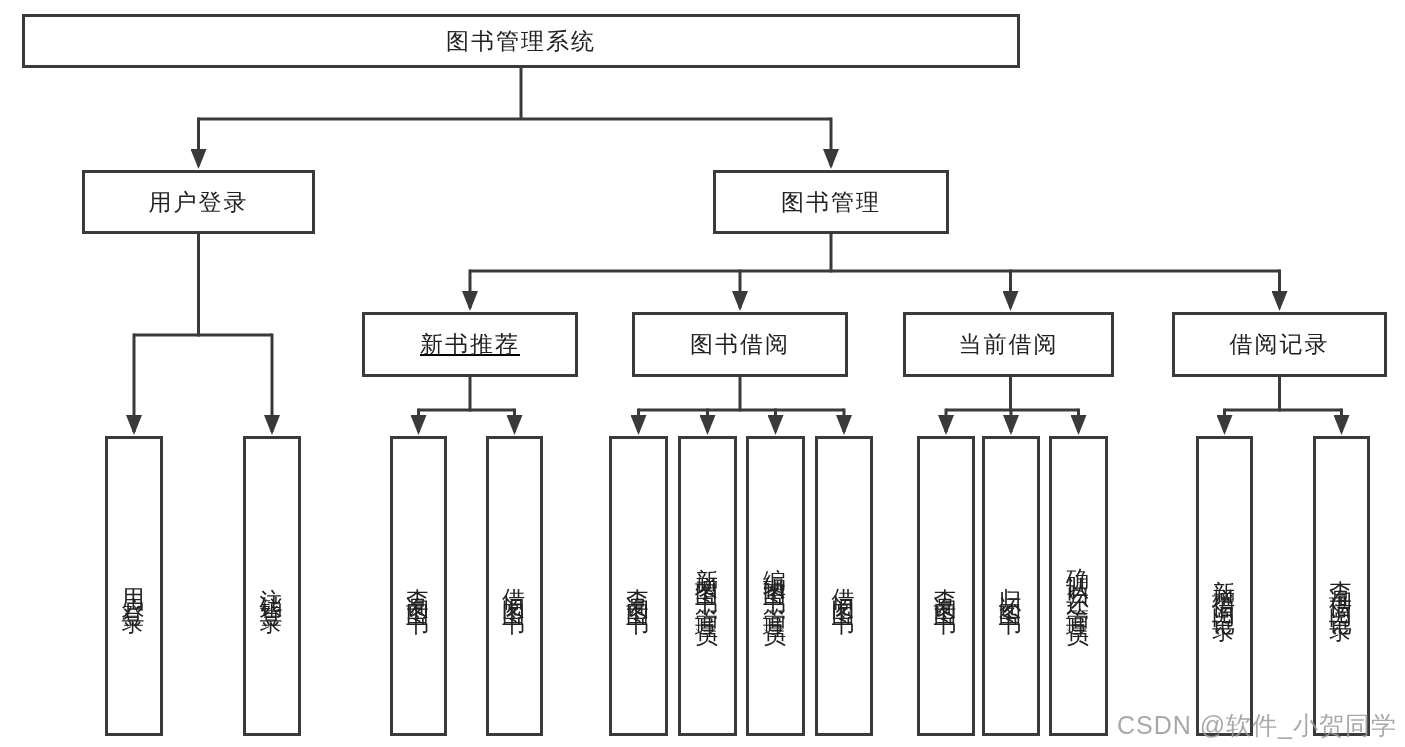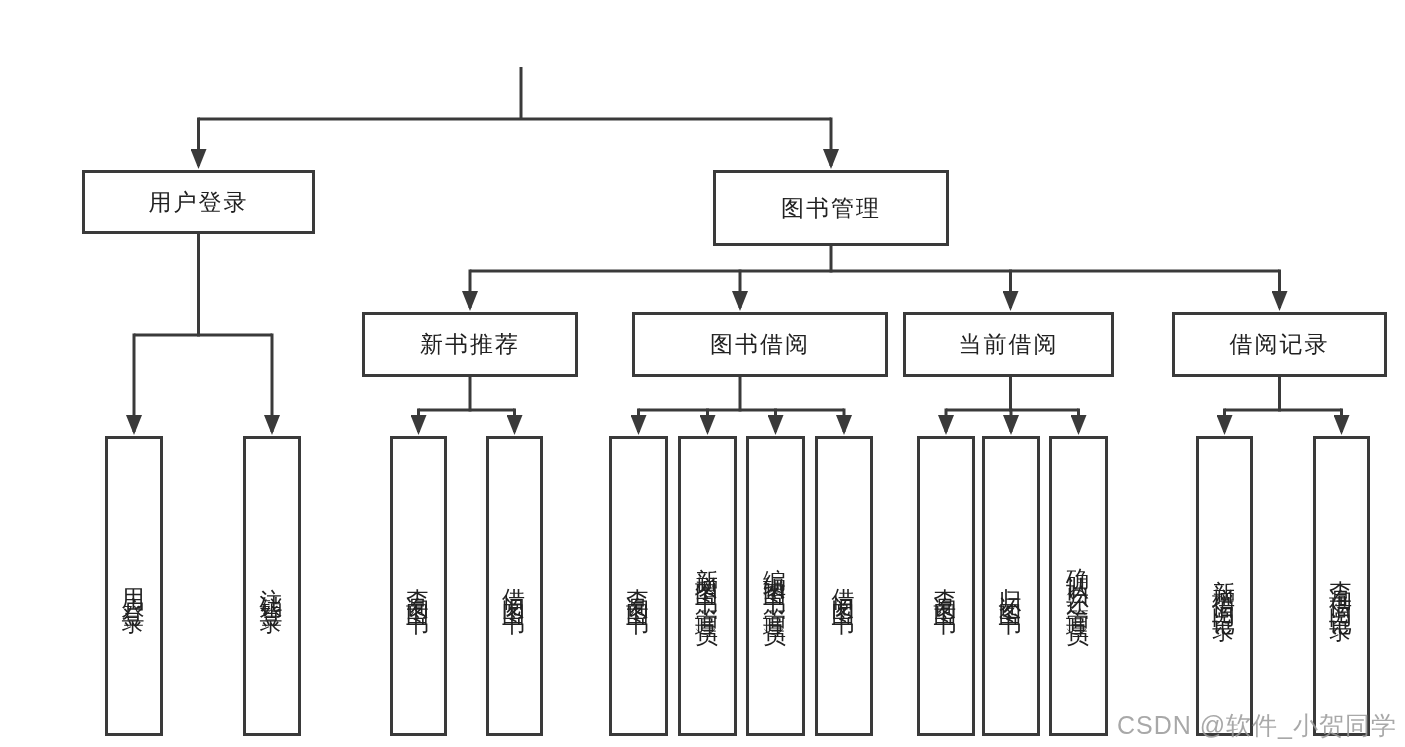--- a/index.html
+++ b/index.html
@@ -39,23 +39,23 @@
     writing-mode:vertical-rl;
     text-orientation:mixed;
     font-size:23px;
     letter-spacing:8px;
     color:var(--text);
     white-space:nowrap;
   }
   
   .n-root   {left:22px;  top:14px;  width:998px; height:54px;}
   .n-ulogin {left:82px;  top:170px; width:233px; height:64px;}
-  .n-bmgmt  {left:713px; top:170px; width:236px; height:76px;}
-  .n-nbrec  {left:362px; top:312px; width:216px; height:65px;}
-  .n-bborrow{left:632px; top:312px; width:256px; height:65px;}
+  .n-bmgmt  {left:713px; top:170px; width:236px; height:64px;}
+  .n-nbrec  {left:362px; top:312px; width:216px; height:65px;text-decoration:underline;}
+  .n-bborrow{left:632px; top:312px; width:216px; height:65px;}
   .n-cborrow{left:903px; top:312px; width:211px; height:65px;}
   .n-brec   {left:1172px;top:312px; width:215px; height:65px;}
   .leaf{top:436px;height:300px;width:58px;}
   .lf1 {left:105px;}
   .lf2 {left:243px;}
   .lf3 {left:390px;width:57px;}
   .lf4 {left:486px;width:57px;}
   .lf5 {left:609px;width:59px;}
   .lf6 {left:678px;width:59px;}
   .lf7 {left:746px;width:59px;}
@@ -136,20 +136,23 @@
     </g>
 
     <g>
       <line x1="1279.5" y1="376" x2="1279.5" y2="411.5"></line>
       <line x1="1224.5" y1="410" x2="1341.5" y2="410"></line>
       <line x1="1224.5" y1="408.5" x2="1224.5" y2="432" marker-end="url(#arrow)"></line>
       <line x1="1341.5" y1="408.5" x2="1341.5" y2="432" marker-end="url(#arrow)"></line>
     </g>
   </svg>
 
+  <div class="box n-root">
+    <span class="h-label">图书管理系统</span>
+  </div>
 
   <div class="box n-ulogin">
     <span class="h-label">用户登录</span>
   </div>
   <div class="box n-bmgmt">
     <span class="h-label">图书管理</span>
   </div>
 
   <div class="box n-nbrec">
     <span class="h-label">新书推荐</span>

